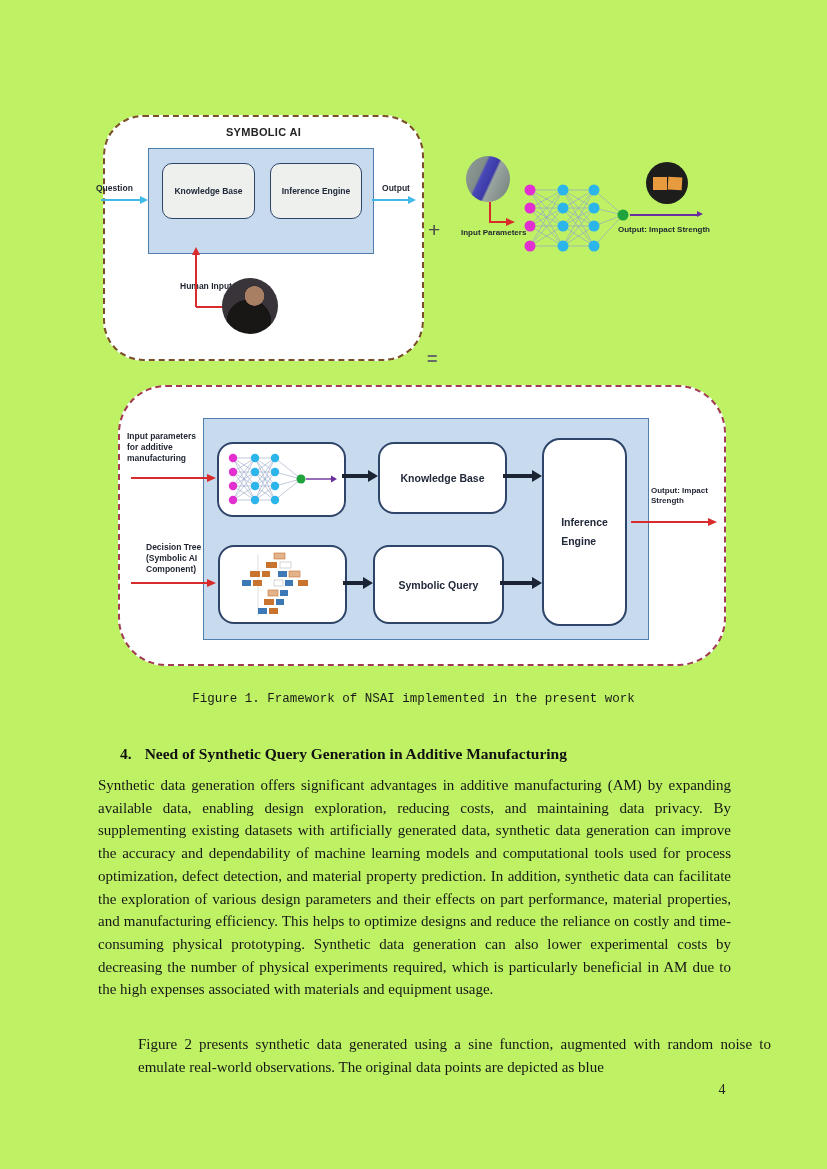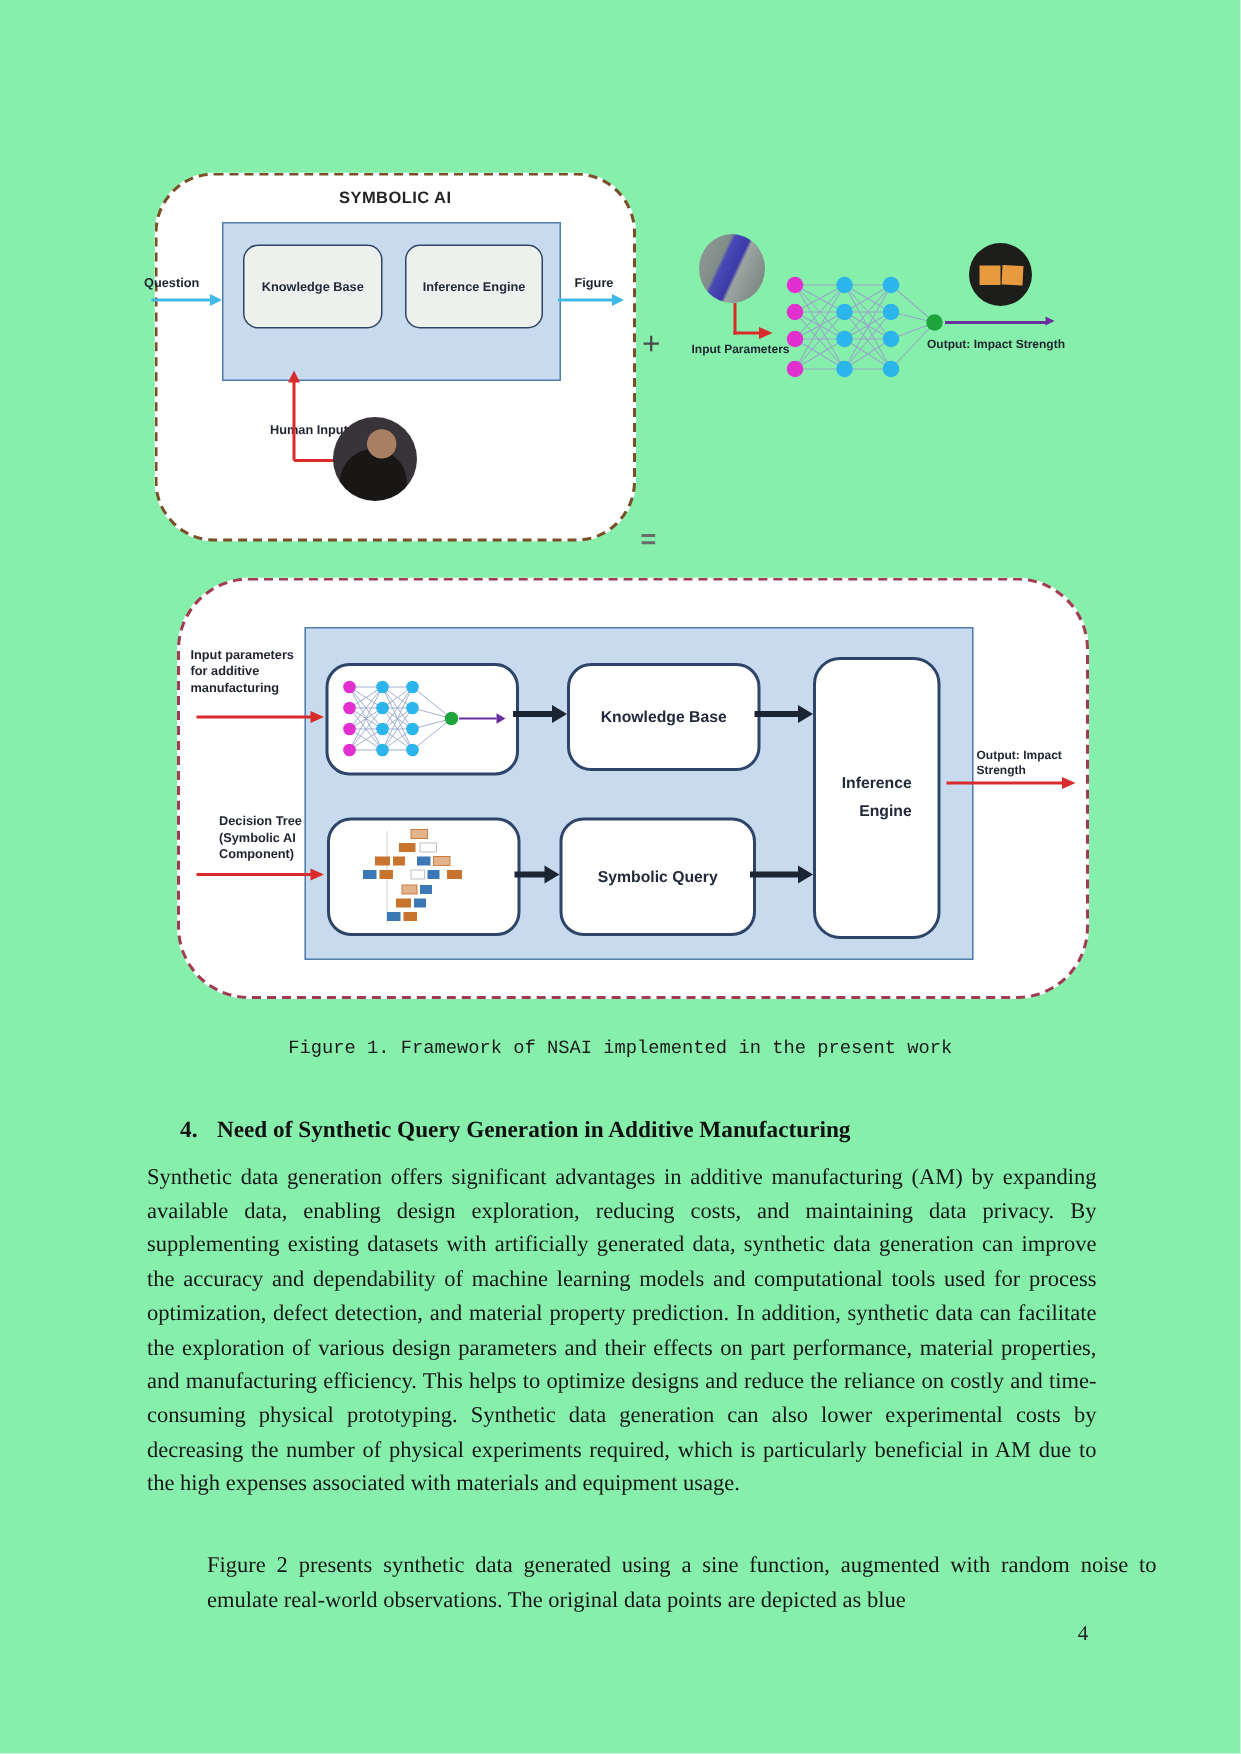--- a/index.html
+++ b/index.html
@@ -1,16 +1,16 @@
 <!DOCTYPE html>
 <html><head>
 <meta charset="utf-8">
 <style>
   html,body{margin:0;padding:0;background:#ffffff;}
-  .page{position:relative;width:827px;height:1169px;background:#86efac;overflow:hidden;
+  .page{position:relative;width:827px;height:1169px;background:#bef264;overflow:hidden;
         font-family:"Liberation Sans",sans-serif;color:#1c1c1c;}
   
   .panel{position:absolute;border:2px dashed #7a4f28;background:#fff;}
   .panel.red{border-color:#a23a51;border-width:2.5px;}
   .ptitle{position:absolute;left:0;right:0;text-align:center;font-weight:bold;
           font-size:11px;letter-spacing:.3px;color:#242424;}
   .bluerect{position:absolute;background:#c7daee;border:1.5px solid #4f7dac;}
   .wbox{position:absolute;background:#fff;border:2px solid #2e4569;border-radius:14px;
         display:flex;align-items:center;justify-content:center;font-weight:bold;color:#22293a;}
   .gbox{background:#eef0ee;border-width:1.5px;border-radius:10px;font-size:8.5px;}
@@ -53,21 +53,21 @@
   <div class="bluerect" style="left:148px;top:148px;width:224px;height:104px;"></div>
   <div class="wbox gbox" style="left:162px;top:163px;width:91px;height:54px;">Knowledge Base</div>
   <div class="wbox gbox" style="left:270px;top:163px;width:90px;height:54px;">Inference Engine</div>
 
   <div class="lbl" style="left:96px;top:183px;width:50px;text-align:left;">Question</div>
   <div class="arrow c-cyan" style="left:101px;top:200px;width:47px;">
     <div class="shaft"></div>
       <div class="head"></div>
   </div>
 
-  <div class="lbl" style="left:373px;top:183px;width:46px;text-align:center;">Figure</div>
+  <div class="lbl" style="left:373px;top:183px;width:46px;text-align:center;">Output</div>
   <div class="arrow c-cyan" style="left:372px;top:200px;width:44px;">
     <div class="shaft"></div>
       <div class="head"></div>
   </div>
 
   <div class="lbl nowrap" style="left:142px;top:281px;margin-left:38px;">Human Input</div>
   <div class="uphead" style="left:191.5px;top:247px;"></div>
   <div class="vline" style="left:195px;top:254px;height:53px;"></div>
   <div class="hline" style="left:196px;top:306px;width:28px;"></div>
   <div class="circ" style="left:222px;top:278px;width:56px;height:56px;
@@ -219,21 +219,21 @@
         </g>
       <circle cx="78" cy="29" r="4.5" fill="#1fa33c"></circle>
       <line x1="83" y1="29" x2="108" y2="29" stroke="#6a2d9e" stroke-width="1.4"></line>
       <polygon points="108,25.5 114,29 108,32.5" fill="#6a2d9e"></polygon>
     </svg>
   </div>
 
   <div class="wbox" style="left:378px;top:442px;width:125px;height:68px;border-radius:16px;font-size:10.5px;">Knowledge Base</div>
 
   <div class="wbox" style="left:542px;top:438px;width:81px;height:184px;border-radius:18px;font-size:10.5px;
-       white-space:pre-line;text-align:right;line-height:1.8;">Inference
+       white-space:pre-line;text-align:left;line-height:1.8;">Inference
 Engine</div>
 
   <div class="wbox" style="left:218px;top:545px;width:125px;height:75px;border-radius:16px;">
     <svg width="110" height="66" viewBox="0 0 110 66">
       <line x1="30" y1="2" x2="30" y2="64" stroke="#d9d9d9" stroke-width="0.8"></line>
       <g>
         <rect x="46" y="1" width="11" height="6" fill="#e3b38b" stroke="#c8742f" stroke-width="0.6"></rect>
         <rect x="38" y="10" width="11" height="6" fill="#c8742f"></rect>
           <rect x="52" y="10" width="11" height="6" fill="#ffffff" stroke="#b9b9b9" stroke-width="0.6"></rect>
         <rect x="22" y="19" width="10" height="6" fill="#c8742f"></rect>
@@ -283,21 +283,21 @@
     </div>
 
   <div class="lbl" style="left:146px;top:542px;width:72px;">Decision Tree
 (Symbolic AI
 Component)</div>
   <div class="arrow c-red" style="left:131px;top:583px;width:85px;">
       <div class="shaft"></div>
       <div class="head"></div>
     </div>
 
-  <div class="lbl" style="left:651px;top:486px;width:70px;font-size:8px;margin-top:13px;">Output: Impact
+  <div class="lbl" style="left:651px;top:486px;width:70px;font-size:8px;">Output: Impact
 Strength</div>
   <div class="arrow c-red" style="left:631px;top:522px;width:86px;">
       <div class="shaft"></div>
       <div class="head"></div>
     </div>
 
   <div class="caption" style="top:692px;">Figure 1. Framework of NSAI implemented in the present work</div>
 
   <div class="heading" style="left:120px;top:745px;">
     <span>4.</span>

